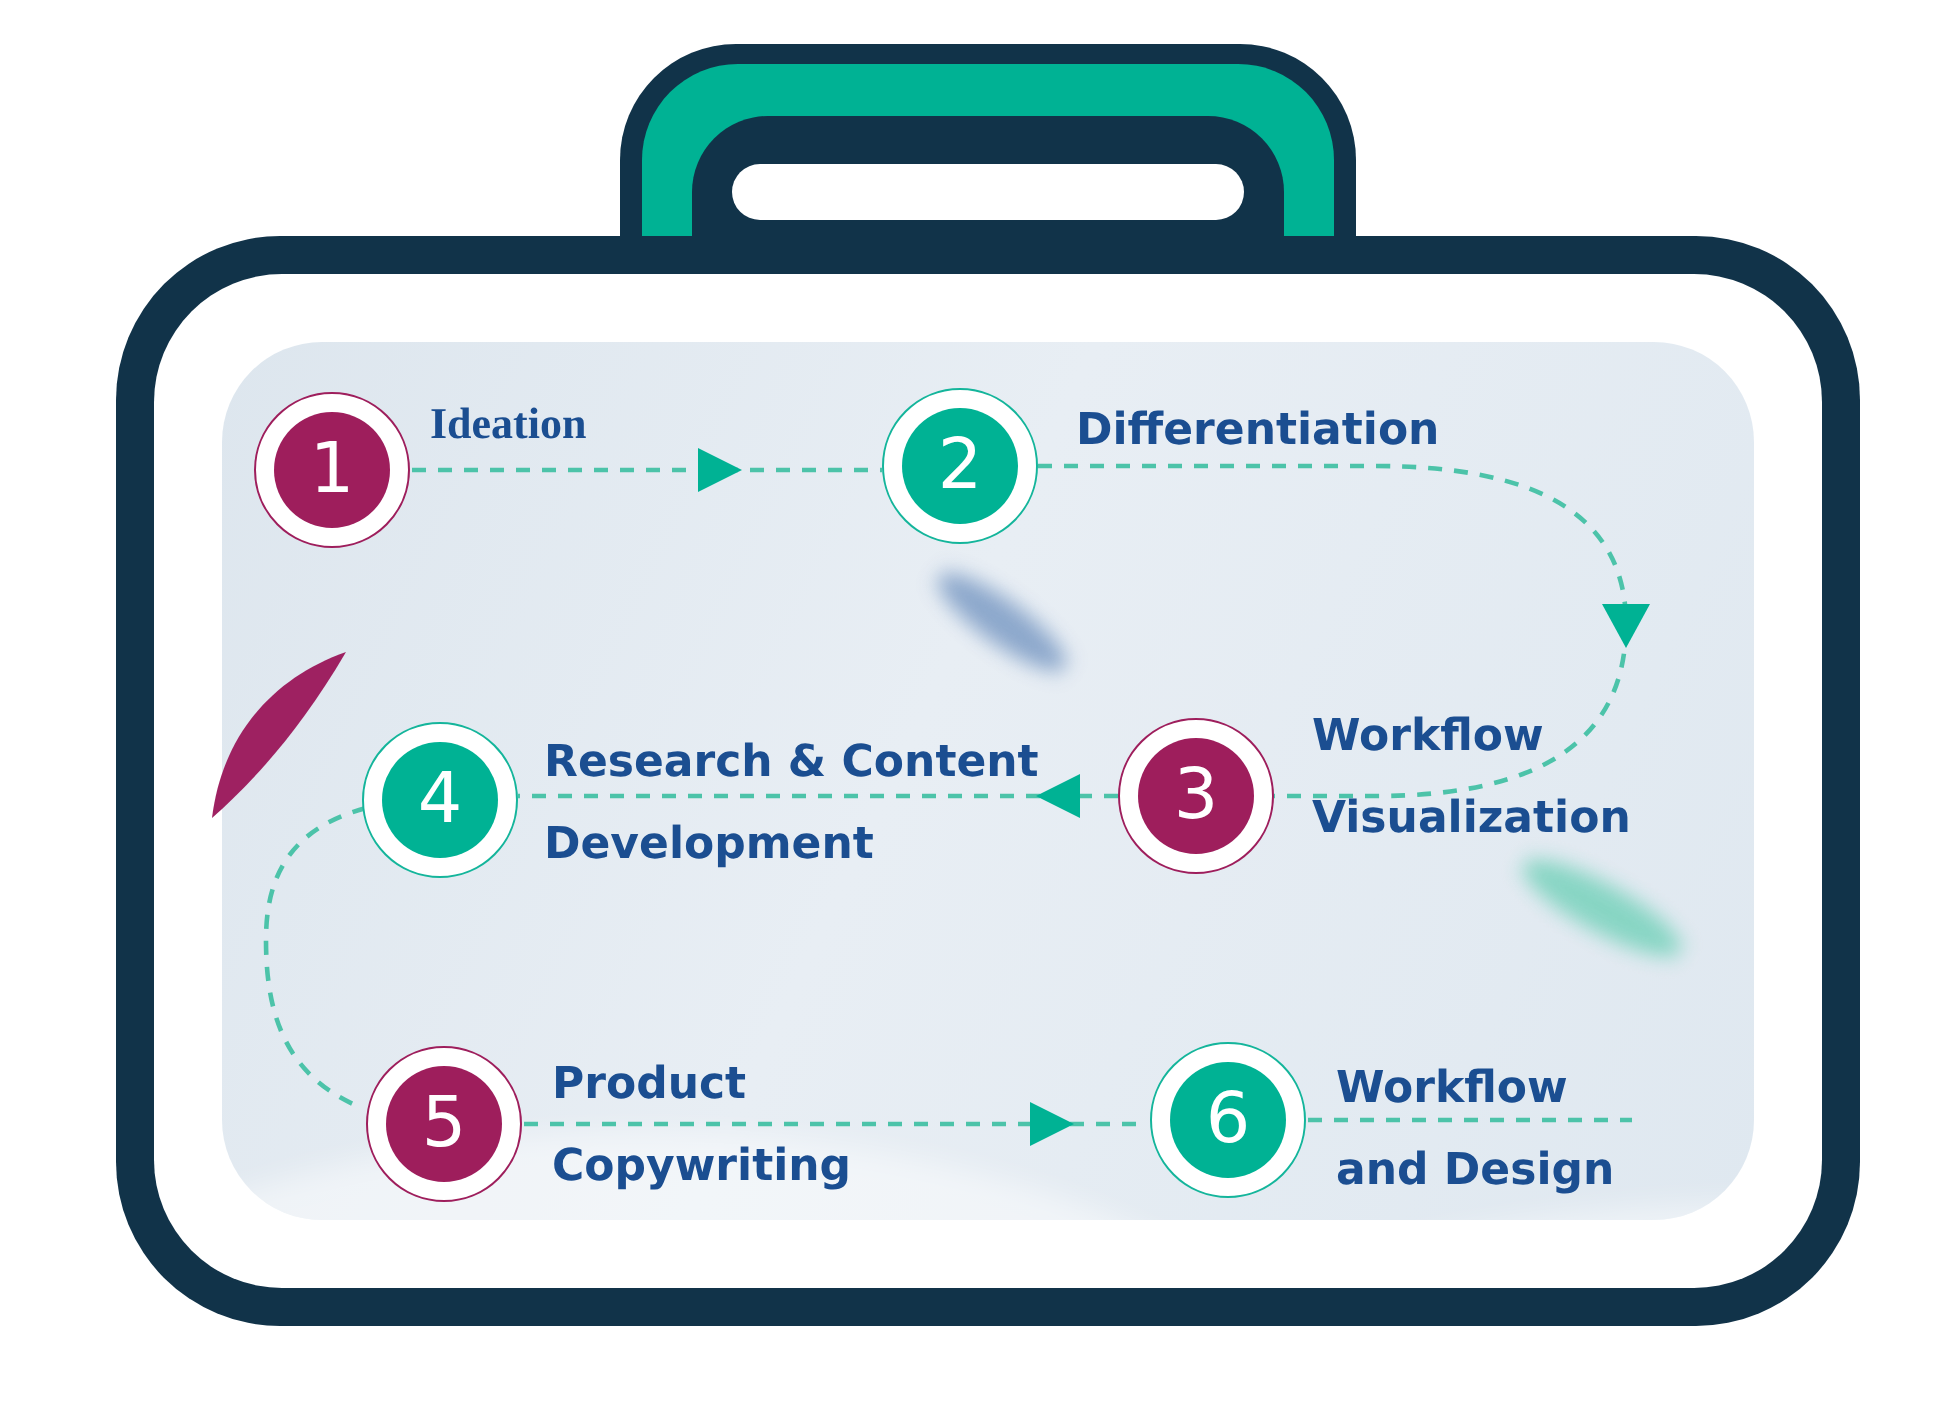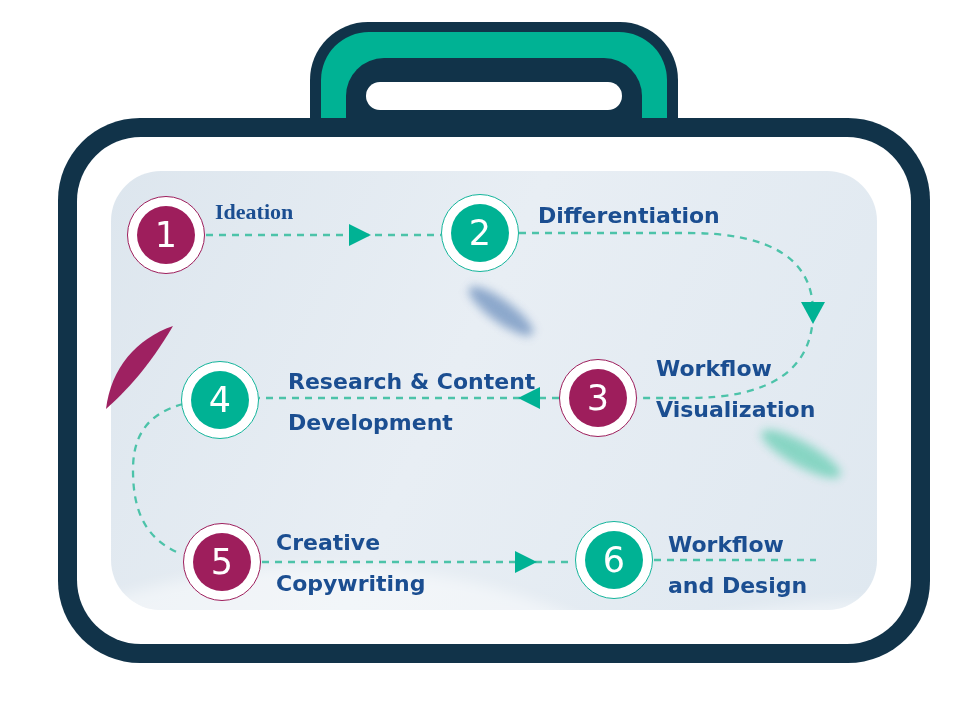--- a/index.html
+++ b/index.html
@@ -130,34 +130,34 @@
     <span>Visualization</span>
   </div>
 </div>
 
 <div class="step teal">
   <div class="circle" style="left:181px;top:361px;">
     <div class="core">
       <span class="num">4</span>
     </div>
   </div>
-  <div class="label" style="left:288px;top:361px;">
+  <div class="label" style="left:272px;top:361px;">
     <span>Research &amp; Content</span>
     <span>Development</span>
   </div>
 </div>
 
 <div class="step magenta">
   <div class="circle" style="left:183px;top:523px;">
     <div class="core">
       <span class="num">5</span>
     </div>
   </div>
   <div class="label" style="left:276px;top:522px;">
-    <span>Creative</span>
+    <span>Product</span>
     <span>Copywriting</span>
   </div>
 </div>
 
 <div class="step teal">
   <div class="circle" style="left:575px;top:521px;">
     <div class="core">
       <span class="num">6</span>
     </div>
   </div>

